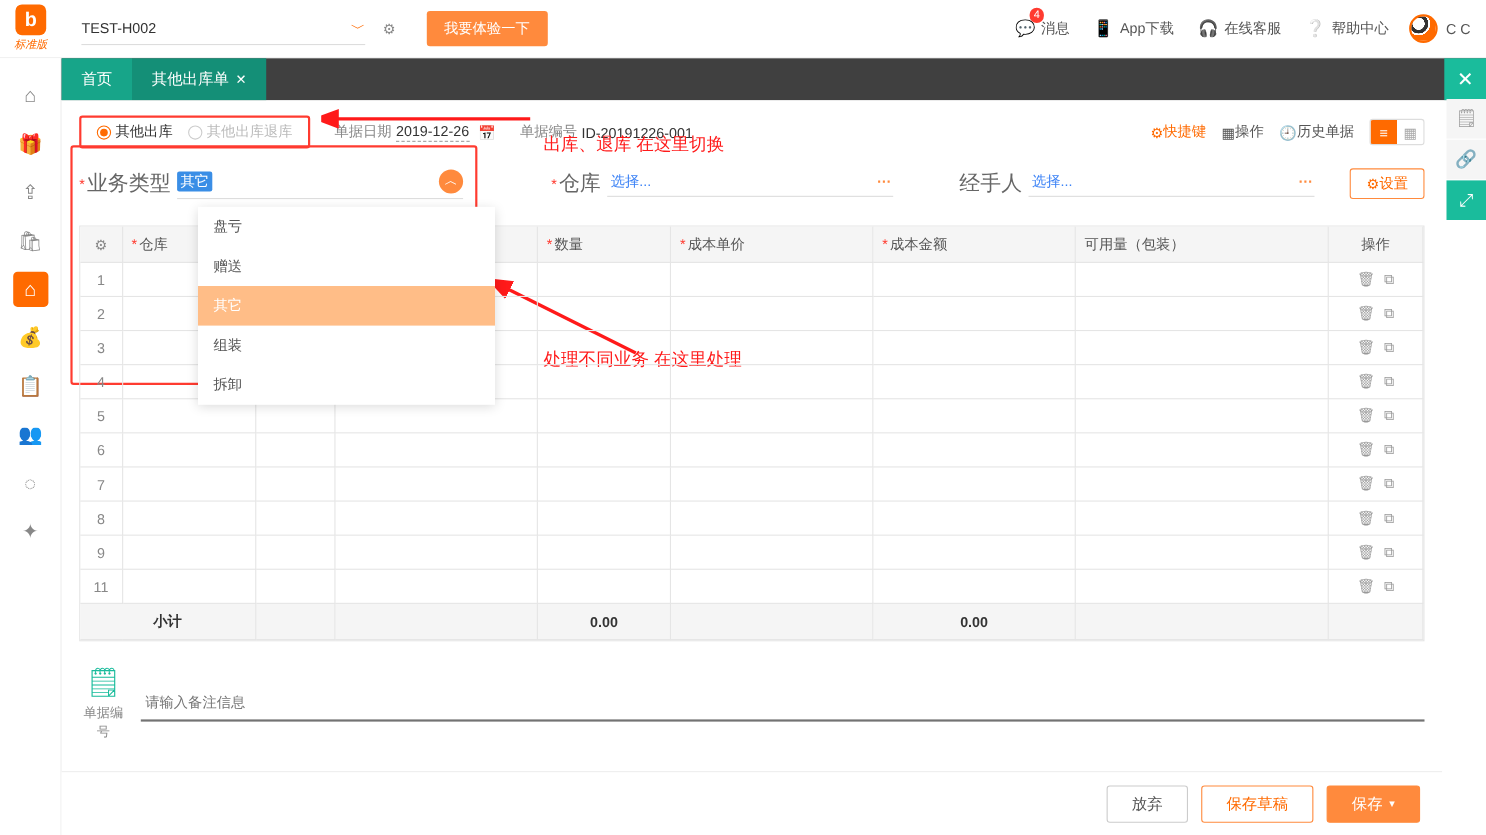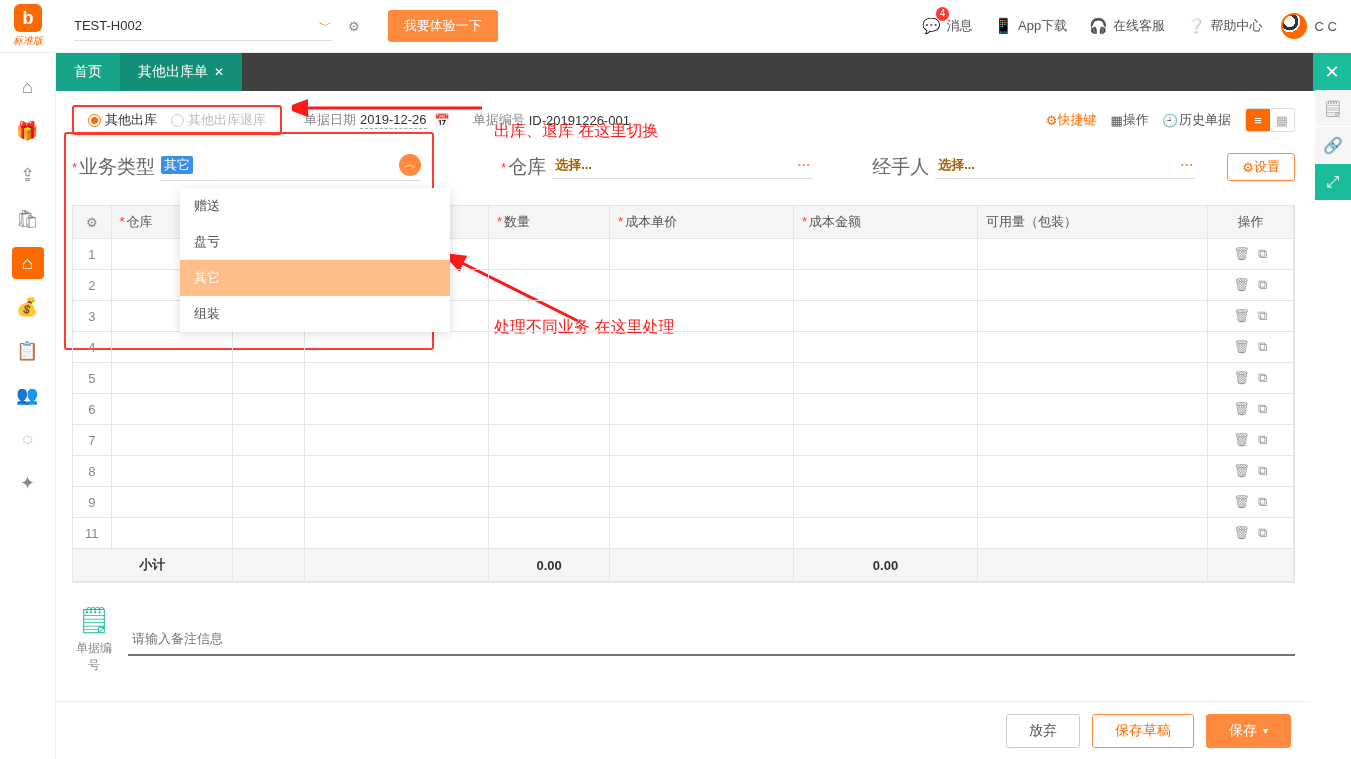--- a/index.html
+++ b/index.html
@@ -65,21 +65,21 @@
 .anno { position: absolute; color: #ff1a1a; font-size: 16px; font-weight: normal; pointer-events: none; }
 .arrow-svg { position: absolute; pointer-events: none; }
 
 
 .filter-row { display: flex; margin-top: 18px; align-items: center; }
 .filter-group { display: flex; align-items: center; position: relative; }
 .req { color: #ff3b30; margin-right: 2px; }
 .fg-label { color: #666; font-size: 19px; }
 .fg-input-wrap { margin-left: 6px; border-bottom: 1px solid #ddd; width: 260px; display: flex; align-items: center; padding-bottom: 4px; position: relative; }
 .fg-val { background: #3a8ee6; color: #fff; padding: 0 3px; border-radius: 2px; }
-.fg-val.plain { background: transparent; color: #a16207; font-weight: bold; }
+.fg-val.plain { background: transparent; color: #3b82f6; }
 .fg-chev { margin-left: auto; width: 22px; height: 22px; border-radius: 50%; background: #ff8a3d; color: #fff; display: flex; align-items: center; justify-content: center; font-size: 12px; cursor: pointer; }
 .fg-dots { margin-left: auto; color: #ff8a3d; cursor: pointer; letter-spacing: 2px; font-weight: bold; }
 .filter-red-box { position: absolute; border: 2px solid #ff3b30; border-radius: 3px; left: -8px; top: -22px; width: 370px; height: 218px; pointer-events: none; }
 .settings-btn { margin-left: auto; border: 1px solid #ff8a3d; color: #ff6a00; border-radius: 3px; padding: 4px 14px; cursor: pointer; display: flex; align-items: center; font-size: 13px; }
 
 
 .dropdown { position: absolute; left: 180px; top: 188px; width: 270px; background: #fff; box-shadow: 0 2px 10px rgba(0,0,0,.15); z-index: 10; }
 .dd-item { padding: 9px 14px; color: #555; cursor: pointer; font-size: 13px; }
 .dd-item.sel { background: #ffbd87; color: #fff; }
 
@@ -401,24 +401,25 @@
   <div class="remark">
     <div class="remark-icon">
       <div style="font-size:26px">🗒</div>
       <div class="lbl">单据编号</div>
     </div>
     <input placeholder="请输入备注信息" style="">
   </div>
 </div>
 
 <div class="dropdown" id="dd">
+    <div class="dd-item">盘亏</div>
     <div class="dd-item">赠送</div>
-    <div class="dd-item">盘亏</div>
     <div class="dd-item sel">其它</div>
     <div class="dd-item">组装</div>
+    <div class="dd-item">拆卸</div>
   </div>
 
 <div class="footer">
   <div class="fbtn plain">放弃</div>
   <div class="fbtn outline">保存草稿</div>
   <div class="fbtn primary">
       <span>保存</span>
     </div>
 </div>
 

